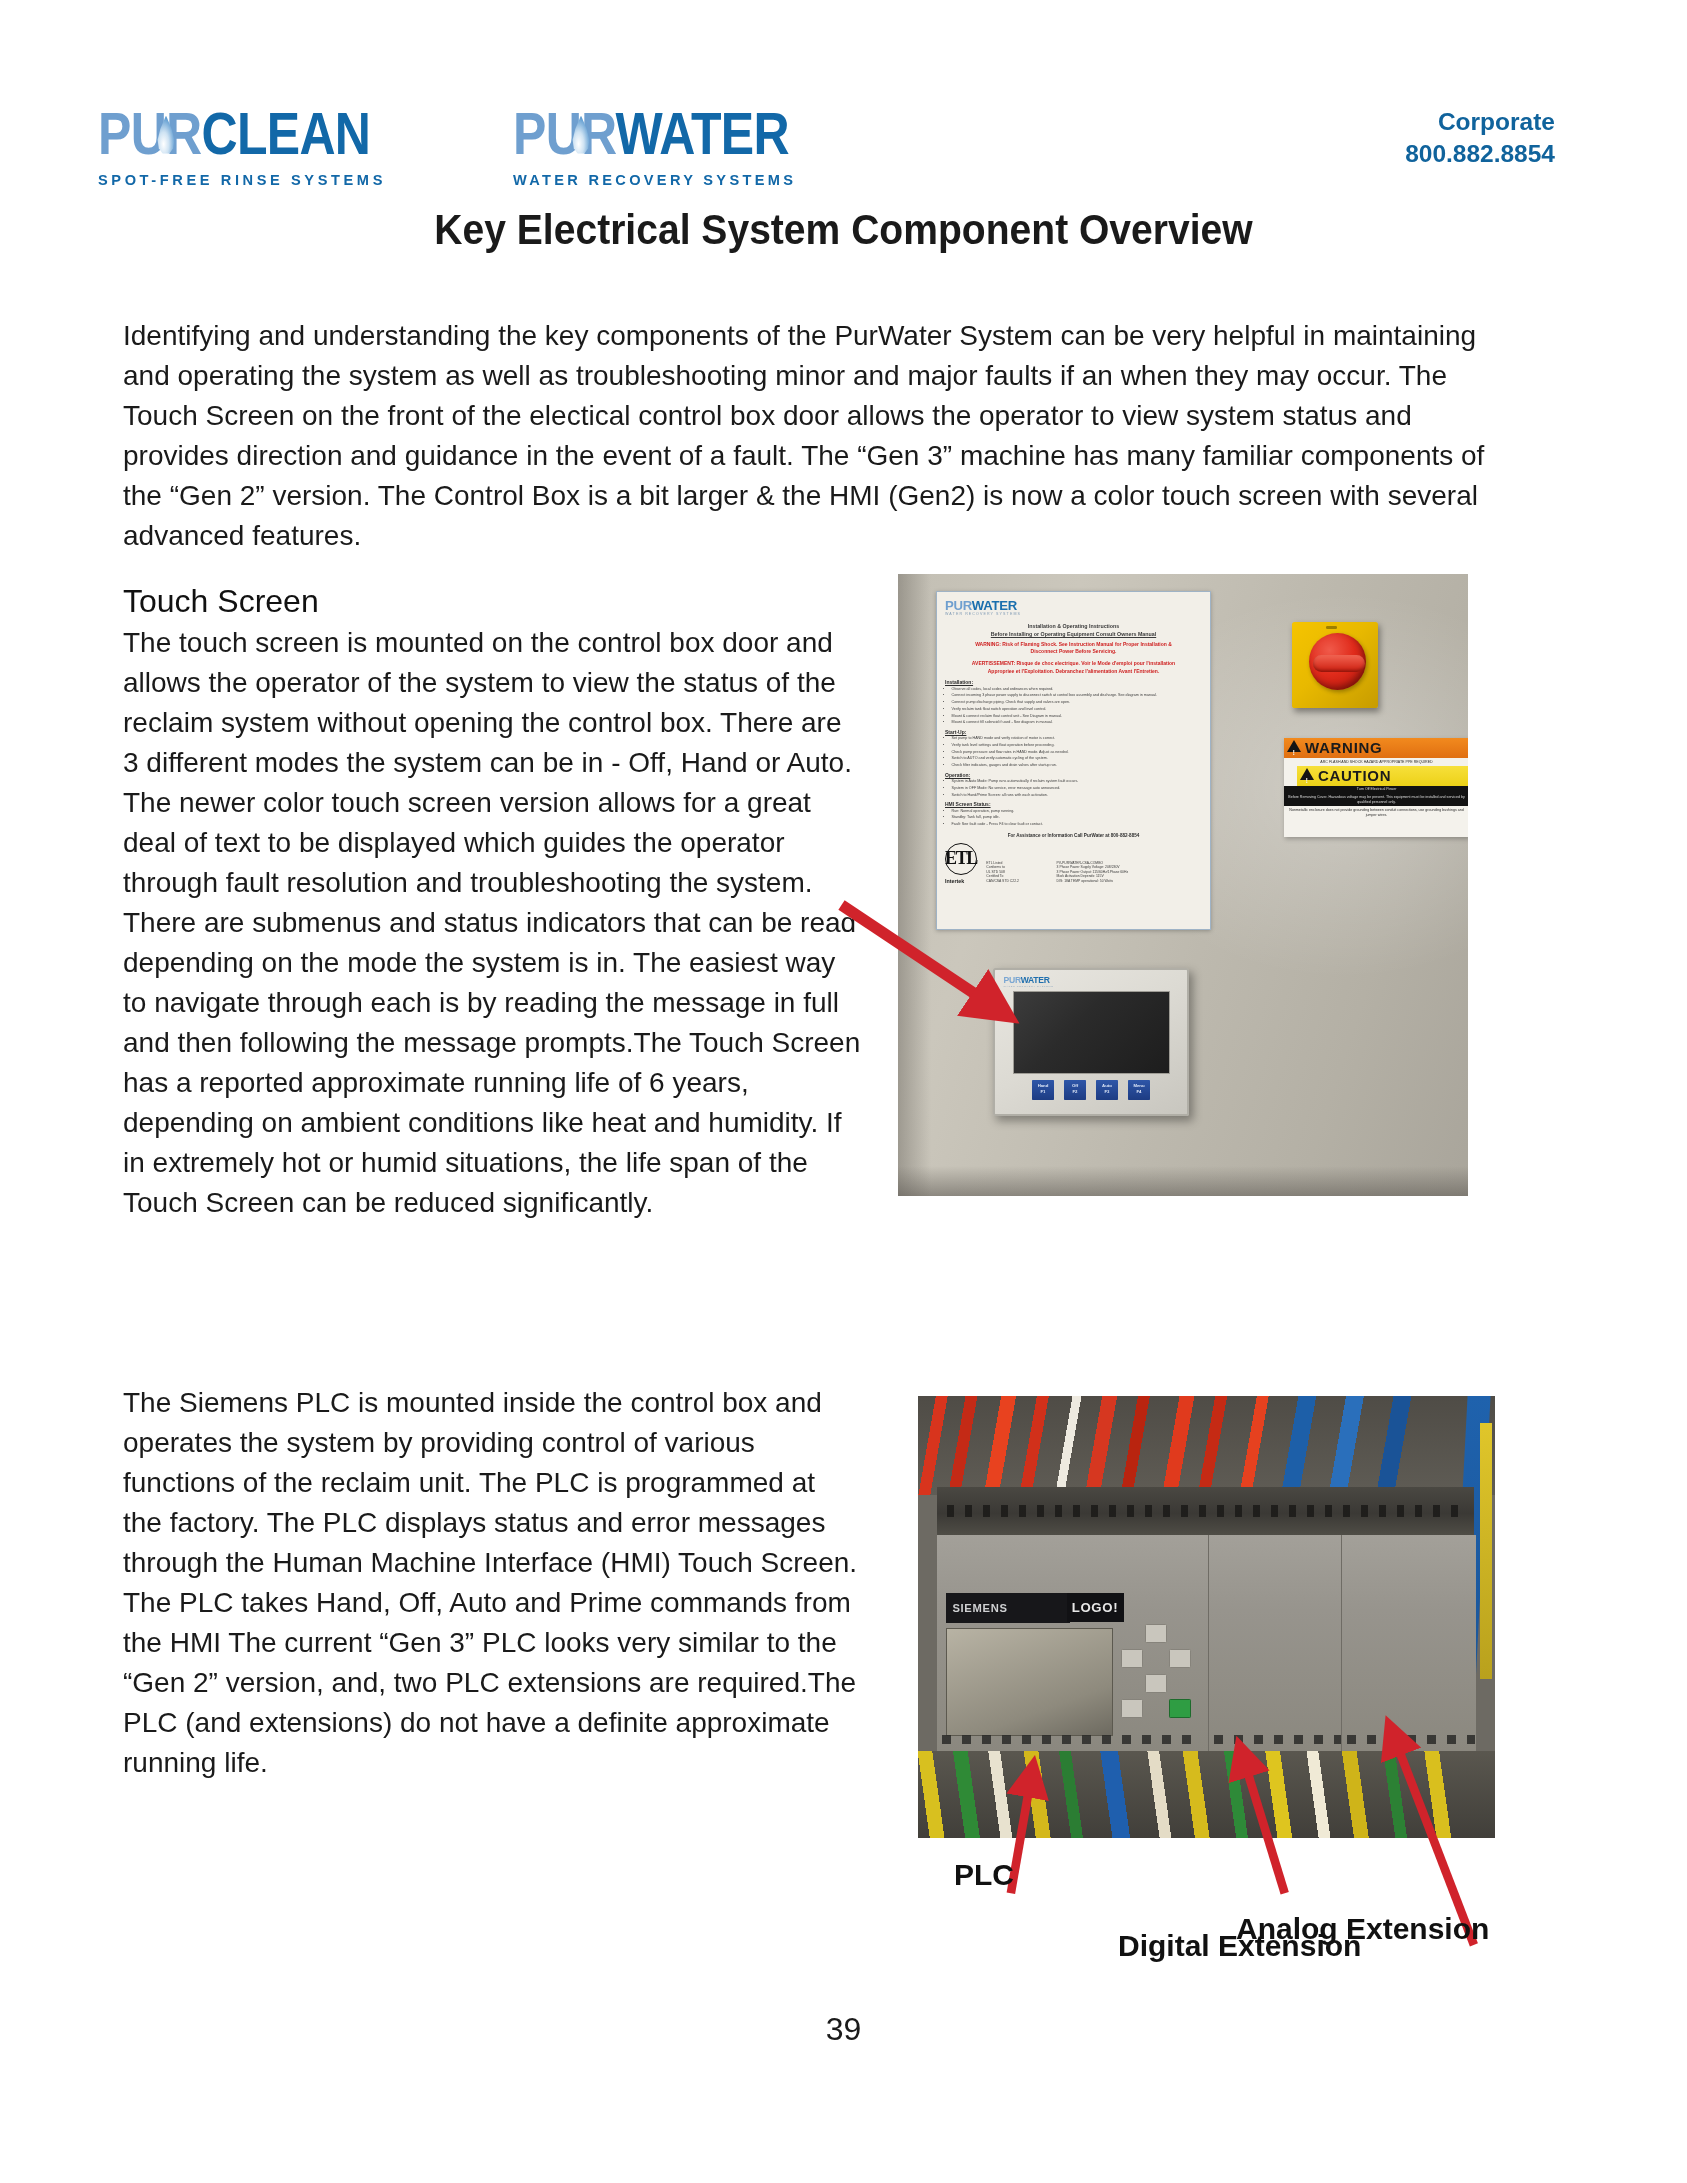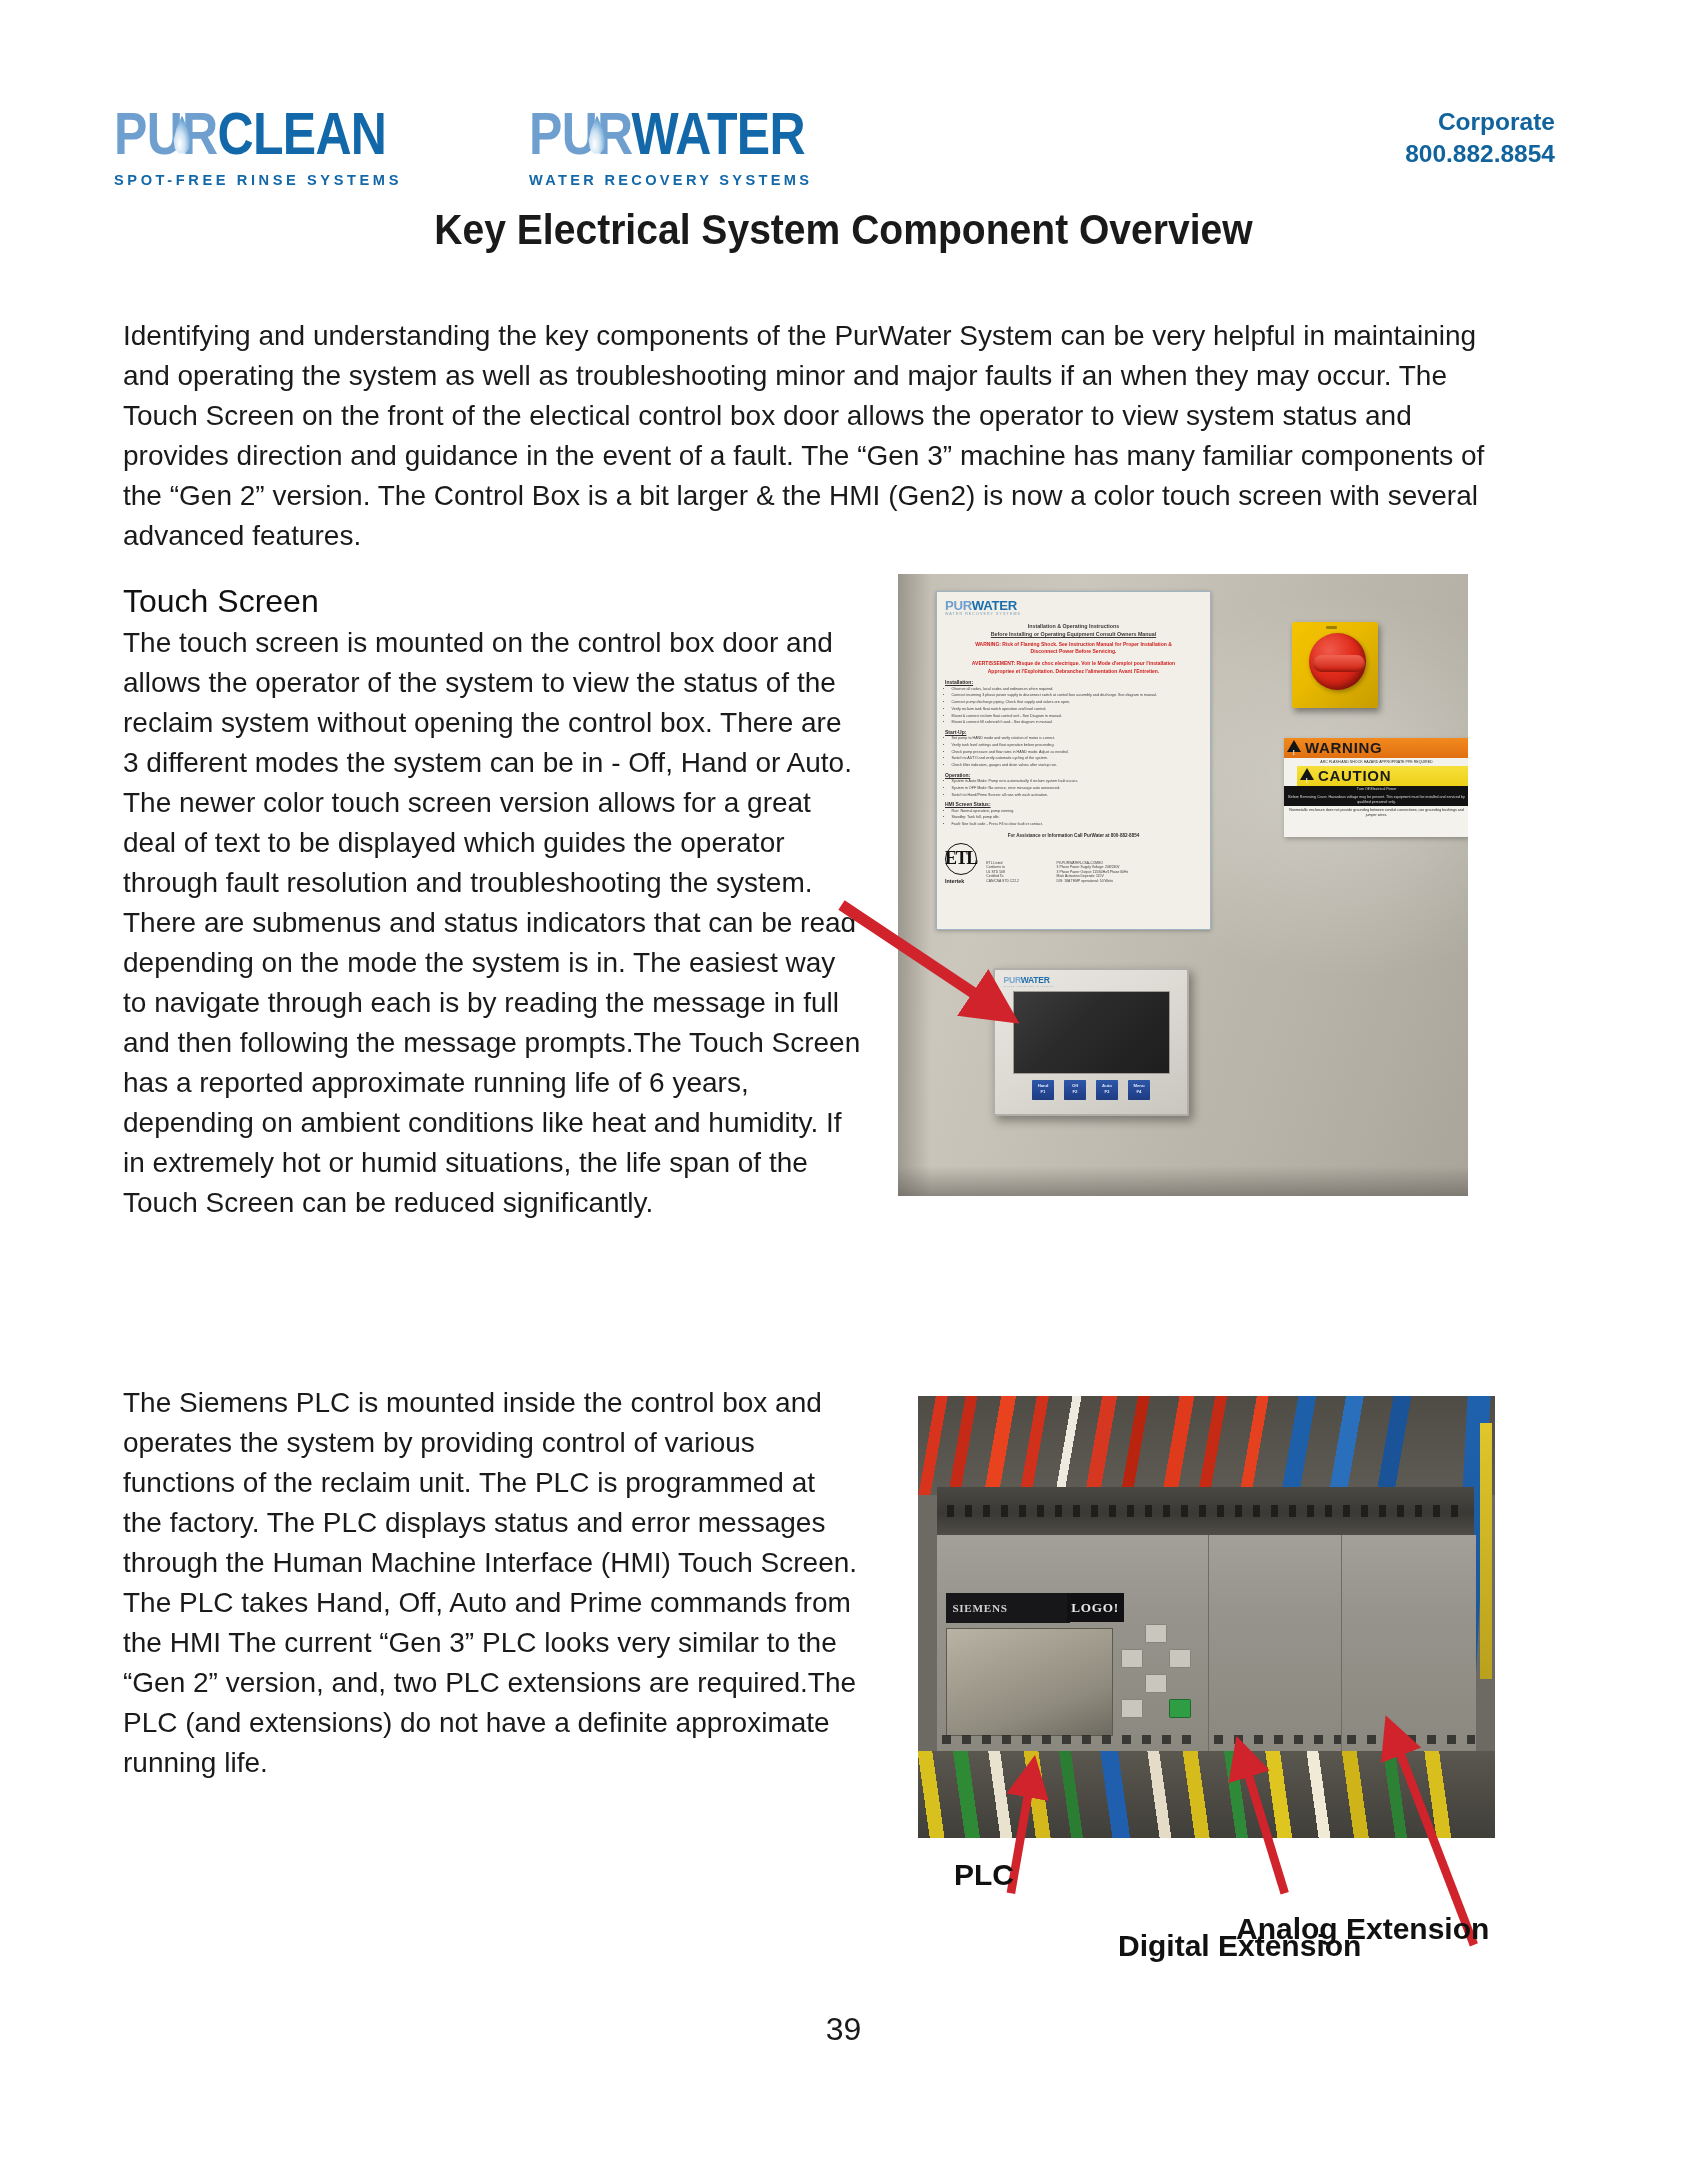--- a/index.html
+++ b/index.html
@@ -23,21 +23,20 @@
   
   #header {
     position: absolute;
     left: 0; top: 0;
     width: 1687px;
     height: 198px;
   }
   .logo-block {
     position: absolute;
     top: 103px;
-    margin-left: 16px;
   }
   #logo-purclean { left: 98px; }
   #logo-purwater { left: 513px; }
 
   .logo-wordmark {
     font-family: "Liberation Sans", sans-serif;
     font-weight: bold;
     font-size: 50px;
     letter-spacing: -0.7px;
     line-height: 52px;
@@ -405,21 +404,21 @@
     content:"";
     position:absolute; left:2%; top:38%; width:96%; height:12px;
     background: repeating-linear-gradient(90deg, #1c1b19 0 7.3px, transparent 7.3px 18px);
     opacity:0.9;
   }
   .plc-module {
     position:absolute; top:48px; height:216px;
     background: linear-gradient(180deg,#a3a099 0%, #97948d 35%, #8b887f 100%);
     border-left: 1.3px solid #6f6c65;
   }
-  .plc-mod-cpu   { left: 0px;   width: 271px; border-left:none;font-family:Liberation Serif, serif; }
+  .plc-mod-cpu   { left: 0px;   width: 271px; border-left:none; }
   .plc-mod-dig   { left: 271px; width: 132px; }
   .plc-mod-ana   { left: 404px; width: 134px; }
   .plc-siemens {
     position:absolute; left:9.3px; top:58px;
     width: 118px; height: 30px;
     background:#17171a;
     color:#cfd0d2;
     font-size:11.2px; font-weight:bold;
     display:flex; align-items:center; padding-left:6.6px;
     letter-spacing:0.7px;

